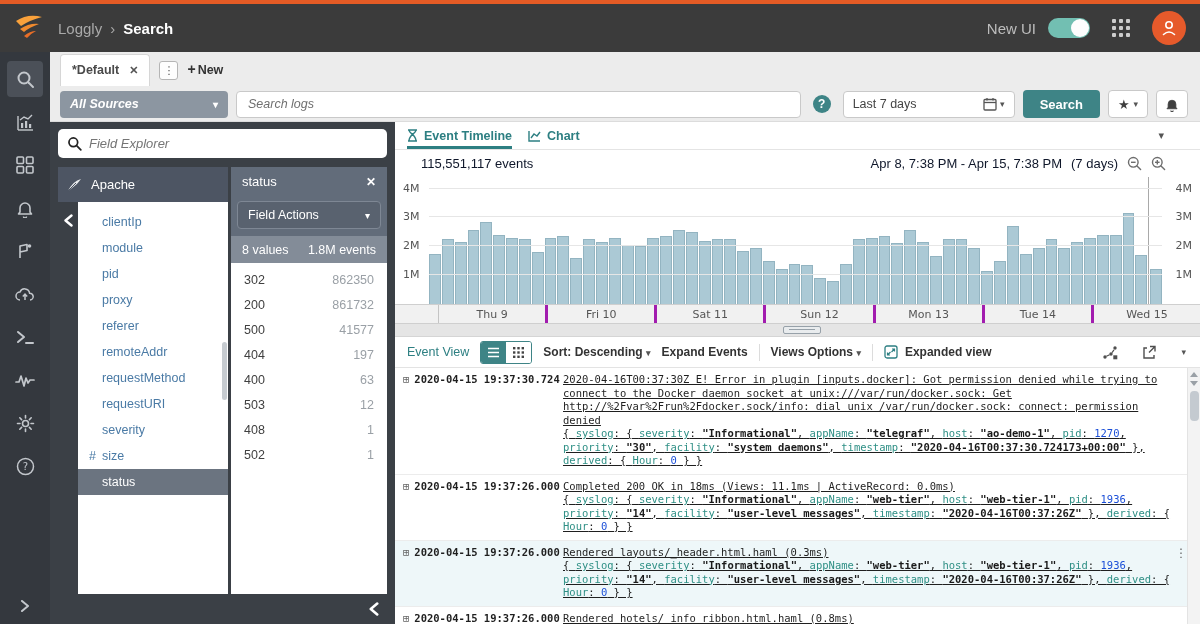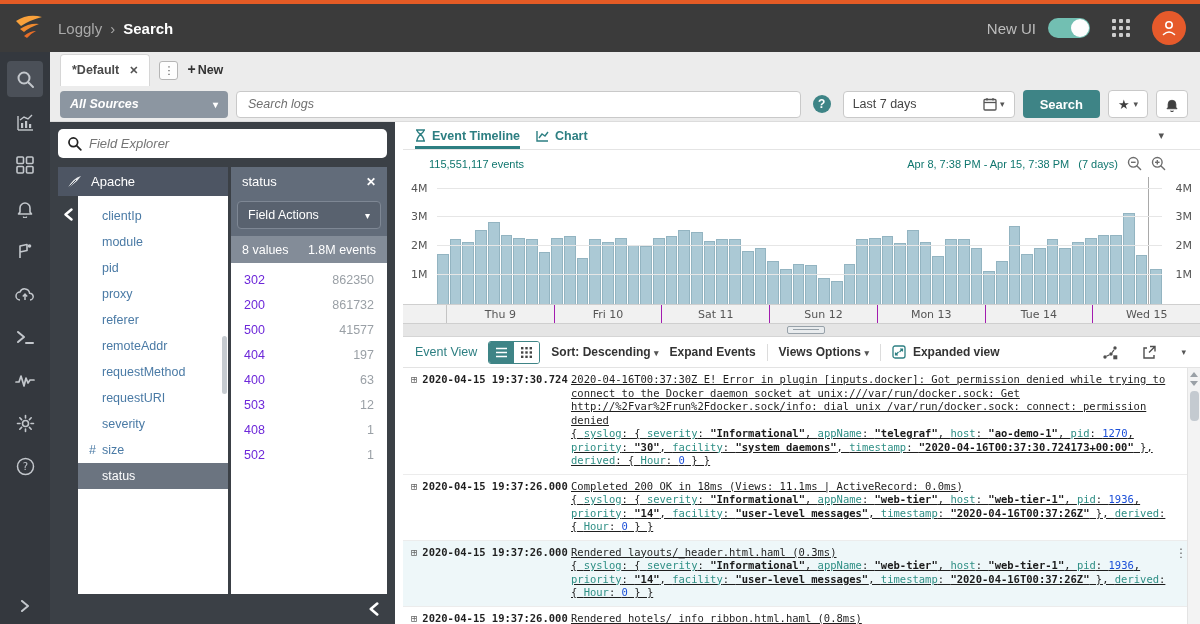--- a/index.html
+++ b/index.html
@@ -43,72 +43,72 @@
   .qinput { flex:1; height:27px; border:1px solid #c9c9c9; border-radius:4px; padding:0 11px; font-size:12.5px; font-style:italic; color:#333; background:#fff; font-family:"Liberation Sans",sans-serif; }
   .qinput::placeholder { color:#6f6f6f; font-style:italic; }
   .helpdot { width:18px; height:18px; border-radius:50%; background:#3e8486; color:#fff; font-size:12px; font-weight:700; display:flex; align-items:center; justify-content:center; margin:0 4px; cursor:pointer; }
   .daterange { width:172px; height:27px; background:#fff; border:1px solid #c9c9c9; border-radius:4px; display:flex; align-items:center; padding:0 9px; font-size:12.5px; color:#444; gap:6px; cursor:pointer; }
   .daterange .right { margin-left:auto; display:flex; align-items:center; gap:3px; color:#555; }
   .btn-search { height:28px; padding:0 17px; background:#3e8486; border:none; border-radius:4px; color:#fff; font-size:13px; font-weight:700; cursor:pointer; font-family:"Liberation Sans",sans-serif; }
   .iconbtn { height:28px; min-width:40px; background:#fff; border:1px solid #c9c9c9; border-radius:4px; display:flex; align-items:center; justify-content:center; gap:4px; color:#3f3f3f; cursor:pointer; font-size:13px; }
   .caret-sm { font-size:9px; color:#555; }
 
   
-  .content { flex:1; display:flex; min-height:0;gap:8px; }
+  .content { flex:1; display:flex; min-height:0; }
 
   
   .explorer { width:345px; flex:none; background:#3b4046; display:flex; flex-direction:column; }
   .fe-search { height:29px; margin:7px 8px 9px; background:#fff; border-radius:5px; display:flex; align-items:center; padding:0 9px; gap:7px; }
   .fe-search input { border:none; outline:none; flex:1; font-size:13px; font-style:italic; color:#444; font-family:"Liberation Sans",sans-serif; }
   .fe-cols { flex:1; display:flex; gap:3px; padding:0 8px; min-height:0; }
   .col-a { width:170px; flex:none; display:flex; flex-direction:column; }
-  .apache { height:29px; background:#4d5563; color:#fff; font-size:13px; display:flex; align-items:center; gap:9px; padding:0 9px; flex:none; }
+  .apache { height:35px; background:#4d5563; color:#fff; font-size:13px; display:flex; align-items:center; gap:9px; padding:0 9px; flex:none; }
   .col-a-body { flex:1; display:flex; min-height:0; }
   .collapse-strip { width:20px; flex:none; display:flex; justify-content:center; padding-top:12px; }
   .fieldlist { flex:1; background:#fff; padding:7px 0; position:relative; overflow:hidden; }
   .fe-item { padding:6px 6px 6px 24px; font-size:12.5px; color:#4a7aa5; cursor:pointer; display:flex; align-items:center; }
   .fe-item .hash { margin-left:-13px; margin-right:6px; color:#4a7aa5; }
   .fe-item.sel { background:#6b7480; color:#fff; }
   .vthumb { position:absolute; right:1px; top:140px; width:5px; height:58px; background:#c6cbd0; border-radius:3px; }
 
   .col-b { flex:1; display:flex; flex-direction:column; min-width:0; }
   .sheader { height:29px; background:#626c7a; color:#fff; font-size:13px; display:flex; align-items:center; padding:0 11px; flex:none; }
   .sheader .x { margin-left:auto; font-weight:700; font-size:12px; cursor:pointer; }
   .sactions { background:#626c7a; padding:5px 6px 7px; flex:none; }
   .factions { height:28px; background:#59626f; border:1px solid #7e8794; border-radius:4px; color:#fff; font-size:12.5px; display:flex; align-items:center; padding:0 10px; cursor:pointer; }
   .factions .caret { margin-left:auto; font-size:10px; }
   .smeta { height:27px; background:#838c98; color:#fff; font-size:12.5px; display:flex; align-items:center; justify-content:space-between; padding:0 11px; flex:none; }
   .svalues { flex:1; background:#fff; padding:5px 0; position:relative; overflow:hidden; }
   .svrow { display:flex; justify-content:space-between; padding:5px 13px 6px; font-size:12.5px; }
-  .svrow .v { color:#6d28d9; cursor:pointer; }
+  .svrow .v { color:#404040; cursor:pointer; }
   .svrow .c { color:#9aa0a6; }
   .fe-footer { height:30px; background:#3b4046; display:flex; align-items:center; justify-content:flex-end; padding-right:16px; flex:none; }
 
   
   .main { flex:1; background:#fff; display:flex; flex-direction:column; min-width:0; position:relative; }
   .mtabs { height:28px; display:flex; align-items:center; gap:16px; padding:0 36px 0 12px; border-bottom:1px solid #e4e4e4; flex:none; }
   .mtab { display:flex; align-items:center; gap:6px; color:#2d7f82; font-size:12.5px; font-weight:600; height:100%; position:relative; cursor:pointer; }
   .mtab.active::after { content:""; position:absolute; left:0; right:0; bottom:0; height:3px; background:#2d7f82; }
   .mtabs .caret { margin-left:auto; color:#555; font-size:11px; cursor:pointer; }
-  .mmeta { height:27px; display:flex; align-items:center; font-size:11px; color:#0f766e; padding:0 34px 0 26px; flex:none; }
+  .mmeta { height:27px; display:flex; align-items:center; font-size:13px; color:#0f172a; padding:0 34px 0 26px; flex:none; }
   .mmeta .right { margin-left:auto; display:flex; align-items:center; gap:9px; }
   .zic { color:#6d6d6d; cursor:pointer; display:flex; }
 
   .chart { position:relative; height:127px; flex:none; }
   .plot { position:absolute; left:34px; right:38px; top:0; bottom:0; }
   .grid { position:absolute; left:0; right:0; height:1px; background:#e6e6e6; }
   .bars { position:absolute; inset:0; display:flex; align-items:flex-end; gap:1px; }
   .bar { flex:1; background:#abc9d5; border:1px solid #93b4c1; border-bottom:none; }
   .vline { width:1px; flex:none; align-self:stretch; background:#a9a9a9; }
   .ylab { position:absolute; font-size:11px; color:#555; font-family:"DejaVu Sans",sans-serif; }
   .ylab.l { left:8px; } .ylab.r { right:8px; }
 
   .days { height:20px; background:#f1f1f1; border-top:1px solid #cfcfcf; border-bottom:1px solid #cfcfcf; display:flex; font-size:11px; color:#555; flex:none; font-family:"DejaVu Sans",sans-serif; }
   .daystub { width:44px; flex:none; border-right:1px solid #c4c4c4; }
-  .daycell { flex:1; display:flex; align-items:center; justify-content:center; border-right:1px solid #a21caf; cursor:pointer; }
+  .daycell { flex:1; display:flex; align-items:center; justify-content:center; border-right:3px solid #a21caf; cursor:pointer; }
   .daycell:last-child { border-right:none; }
   .hscroll { height:13px; background:#e5e5e5; position:relative; flex:none; border-bottom:1px solid #d5d5d5; }
   .hthumb { position:absolute; left:48.2%; top:2px; width:38px; height:8px; background:#e9ecee; border:1px solid #97a1a9; border-radius:2px; cursor:grab; }
   .hthumb::after { content:""; display:block; margin:2px 5px; height:1px; background:#97a1a9; }
 
   .ebar { height:30px; display:flex; align-items:center; gap:11px; padding:0 14px 0 12px; font-size:12px; color:#333; flex:none; }
   .ebar .label { font-weight:700; cursor:pointer; }
   .ev-title { color:#2d7f82; font-size:12.5px; }
   .vtoggle { display:flex; border:1px solid #3e8486; border-radius:3px; overflow:hidden; }
   .vt { width:25px; height:21px; display:flex; align-items:center; justify-content:center; background:#fff; cursor:pointer; }

